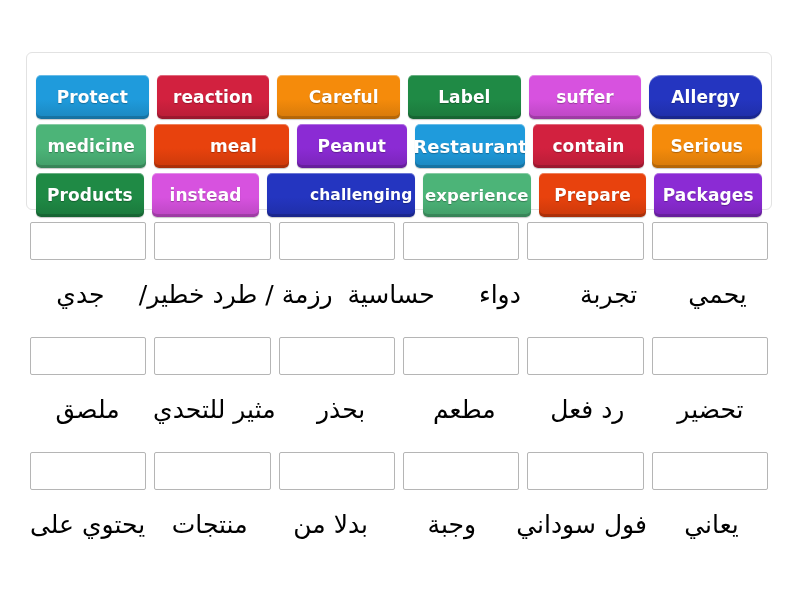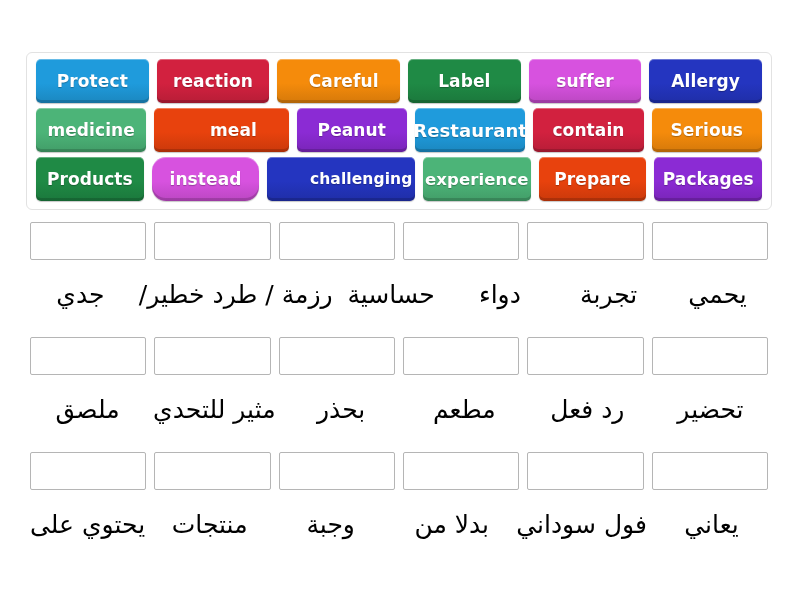--- a/index.html
+++ b/index.html
@@ -34,21 +34,21 @@
   }
   .bank-row {
     display: flex;
     height: 48px;
     margin-bottom: 1px;
   }
   .bank-row:last-child { margin-bottom: 0; }
 
   .tile {
     flex: 1 1 0;
-    margin: 0 4px;
+    margin: 16px 4px;
     height: 44px;
     border-radius: 5px;
     display: flex;
     align-items: center;
     justify-content: center;
     color: #ffffff;
     font-size: 17px;
     font-weight: bold;
     letter-spacing: 0.1px;
     text-shadow: 0 1px 1px rgba(0,0,0,0.28);
@@ -116,21 +116,21 @@
       </div>
       <div class="tile" style="background: linear-gradient(rgb(245, 139, 11) 0%, rgb(245, 139, 11) 55%, rgb(213, 121, 10) 100%); padding-left: 10px;">
         <span>Careful</span>
       </div>
       <div class="tile" style="background: linear-gradient(rgb(31, 138, 69) 0%, rgb(31, 138, 69) 55%, rgb(27, 120, 60) 100%);">
         <span>Label</span>
       </div>
       <div class="tile" style="background: linear-gradient(rgb(215, 82, 223) 0%, rgb(215, 82, 223) 55%, rgb(187, 71, 194) 100%);">
         <span>suffer</span>
       </div>
-      <div class="tile" style="background: linear-gradient(rgb(36, 53, 192) 0%, rgb(36, 53, 192) 55%, rgb(31, 46, 167) 100%);">
+      <div class="tile" style="background: linear-gradient(rgb(36, 53, 192) 0%, rgb(36, 53, 192) 55%, rgb(31, 46, 167) 100%); border-radius: 12px;">
         <span>Allergy</span>
       </div>
     </div>
 
     <div class="bank-row">
       <div class="tile" style="background: linear-gradient(rgb(76, 180, 120) 0%, rgb(76, 180, 120) 55%, rgb(66, 157, 104) 100%);">
         <span>medicine</span>
       </div>
       <div class="tile" style="background: linear-gradient(rgb(232, 66, 13) 0%, rgb(232, 66, 13) 55%, rgb(202, 57, 11) 100%); padding-left: 24px;">
         <span>meal</span>
@@ -146,21 +146,21 @@
       </div>
       <div class="tile" style="background: linear-gradient(rgb(245, 139, 11) 0%, rgb(245, 139, 11) 55%, rgb(213, 121, 10) 100%);">
         <span>Serious</span>
       </div>
     </div>
 
     <div class="bank-row">
       <div class="tile" style="background: linear-gradient(rgb(31, 138, 69) 0%, rgb(31, 138, 69) 55%, rgb(27, 120, 60) 100%);">
         <span>Products</span>
       </div>
-      <div class="tile" style="background: linear-gradient(rgb(215, 82, 223) 0%, rgb(215, 82, 223) 55%, rgb(187, 71, 194) 100%); border-radius: 14px;">
+      <div class="tile" style="background: linear-gradient(rgb(215, 82, 223) 0%, rgb(215, 82, 223) 55%, rgb(187, 71, 194) 100%);">
         <span>instead</span>
       </div>
       <div class="tile" style="background: linear-gradient(rgb(36, 53, 192) 0%, rgb(36, 53, 192) 55%, rgb(31, 46, 167) 100%); padding-left: 40px;">
         <span style="font-size: 15.5px;">challenging</span>
       </div>
       <div class="tile" style="background: linear-gradient(rgb(76, 180, 120) 0%, rgb(76, 180, 120) 55%, rgb(66, 157, 104) 100%);">
         <span style="font-size: 16.5px;">experience</span>
       </div>
       <div class="tile" style="background: linear-gradient(rgb(232, 66, 13) 0%, rgb(232, 66, 13) 55%, rgb(202, 57, 11) 100%); text-align: center;">
         <span>Prepare</span>
@@ -215,20 +215,20 @@
       <div class="slot"></div>
       <div class="slot"></div>
       <div class="slot"></div>
       <div class="slot"></div>
       <div class="slot"></div>
       <div class="slot"></div>
     </div>
     <div class="label-row">
       <div class="label-cell">يحتوي على</div>
       <div class="label-cell">منتجات</div>
+      <div class="label-cell">بدلا من</div>
       <div class="label-cell">وجبة</div>
-      <div class="label-cell">بدلا من</div>
       <div class="label-cell">فول سوداني</div>
       <div class="label-cell">يعاني</div>
     </div>
   </div>
 
 </div>
 
 </body></html>

